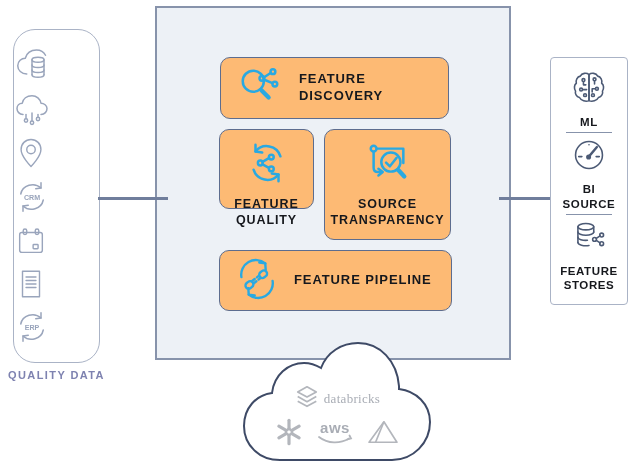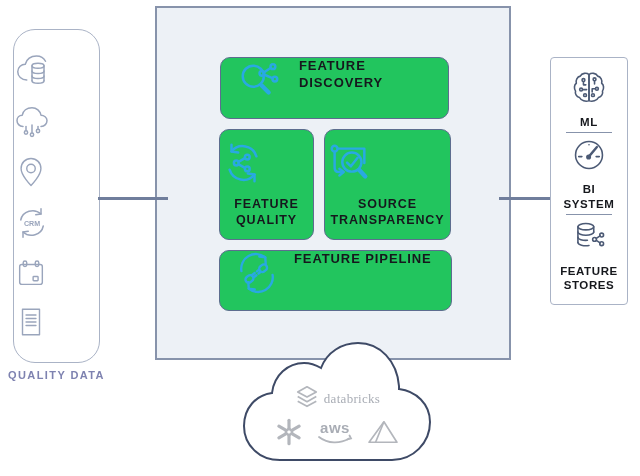--- a/index.html
+++ b/index.html
@@ -19,32 +19,32 @@
   .source-label{
     position:absolute;left:6px;top:368px;width:101px;text-align:center;
     font-size:11px;font-weight:700;color:#7e82b0;letter-spacing:1.4px;line-height:1.35;
   }
   
   .platform{
     position:absolute;left:155px;top:6px;width:356px;height:354px;
     background:#edf1f6;border:2px solid #8793ab;box-sizing:border-box;
   }
   .fbox{
-    position:absolute;background:#22c55e;border:1.5px solid #5d6d8f;border-radius:10px;
-    box-sizing:border-box;display:flex;align-items:flex-start;
+    position:absolute;background:#fdba74;border:1.5px solid #5d6d8f;border-radius:10px;
+    box-sizing:border-box;display:flex;align-items:center;
   }
   .fbox-wide{flex-direction:row;justify-content:flex-start;padding-left:14px;}
   .fbox-tall{flex-direction:column;justify-content:flex-start;padding-top:10px;}
   .fbox-label{
     font-size:13px;font-weight:700;color:#16181d;letter-spacing:0.9px;line-height:1.3;
   }
   .fbox-wide .fbox-label{margin-left:14px;}
   .fbox-tall .fbox-label{font-size:12.5px;text-align:center;margin-top:6px;}
   #box-discovery{left:63px;top:49px;width:229px;height:62px;}
-  #box-quality{left:62px;top:121px;width:95px;height:111px;}
+  #box-quality{left:62px;top:121px;width:95px;height:80px;}
   #box-transparency{left:167px;top:121px;width:127px;height:111px;}
   #box-pipeline{left:62px;top:242px;width:233px;height:61px;}
   
   .connector{position:absolute;height:2.5px;background:#707e9c;top:197px;z-index:3;}
   #connector-left{left:98px;width:70px;}
   #connector-right{left:499px;width:51px;}
   
   .consumer-card{
     position:absolute;left:550px;top:57px;width:78px;height:248px;
     background:#fff;border:1.5px solid #aab3c6;border-radius:4px;
@@ -120,20 +120,29 @@
         <rect x="8" y="12" width="32" height="28" rx="3"></rect>
         <rect x="13" y="7" width="5" height="8" rx="2.5"></rect>
         <rect x="30" y="7" width="5" height="8" rx="2.5"></rect>
         <rect x="27" y="29" width="7" height="6" rx="1"></rect>
       </svg>
     </span>
     <span>
       <svg width="34" height="34" viewBox="0 0 48 48" fill="none" stroke="#9aa5bc" stroke-width="2" stroke-linecap="round" stroke-linejoin="round">
         <rect x="12" y="6" width="24" height="36"></rect>
         <path d="M17,14 h14 M17,19 h14 M17,24 h14 M17,29 h14"></path>
+      </svg>
+    </span>
+    <span>
+      <svg width="36" height="36" viewBox="0 0 48 48" fill="none" stroke="#9aa5bc" stroke-width="2" stroke-linecap="round" stroke-linejoin="round">
+        <path d="M9,20 A16,15 0 0 1 36,12"></path>
+          <polyline points="36,5 36,12 29,13"></polyline>
+        <path d="M39,28 A16,15 0 0 1 12,36"></path>
+          <polyline points="12,43 12,36 19,35"></polyline>
+        <text x="24" y="27.5" text-anchor="middle" font-size="9.5" font-weight="700" fill="#9aa5bc" stroke="none">ERP</text>
       </svg>
     </span>
   </div>
   <div class="source-label">QUALITY DATA</div>
 
   <div class="platform">
 
     <div class="fbox fbox-wide" id="box-discovery">
       <span>
         <svg width="50" height="46" viewBox="0 0 48 48" fill="none" stroke="#29a9e2" stroke-width="2.6" stroke-linecap="round" stroke-linejoin="round">
@@ -221,21 +230,21 @@
     <div class="consumer-divider"></div>
     <div class="consumer-item">
       <span>
         <svg width="38" height="38" viewBox="0 0 48 48" fill="none" stroke="#4c5a75" stroke-width="2" stroke-linecap="round" stroke-linejoin="round">
           <circle cx="24" cy="24" r="17"></circle>
           <path d="M11,26 h4 M33,26 h4 M24,11 v0"></path>
           <path d="M23,27 L34,14" stroke-width="3"></path>
           <circle cx="23.5" cy="26.5" r="2.2" fill="#4c5a75"></circle>
         </svg>
       </span>
-      <span class="consumer-label">BI SYSTEM</span>
+      <span class="consumer-label">BI SOURCE</span>
     </div>
     <div class="consumer-divider"></div>
     <div class="consumer-item">
       <span>
         <svg width="38" height="38" viewBox="0 0 48 48" fill="none" stroke="#4c5a75" stroke-width="2" stroke-linecap="round" stroke-linejoin="round">
           <ellipse cx="20" cy="11" rx="10" ry="4"></ellipse>
           <path d="M10,11 V31"></path>
           <path d="M30,11 V18"></path>
           <path d="M10,31 a10,4 0 0 0 14,3.7"></path>
           <path d="M10,17.7 a10,4 0 0 0 20,0"></path>

